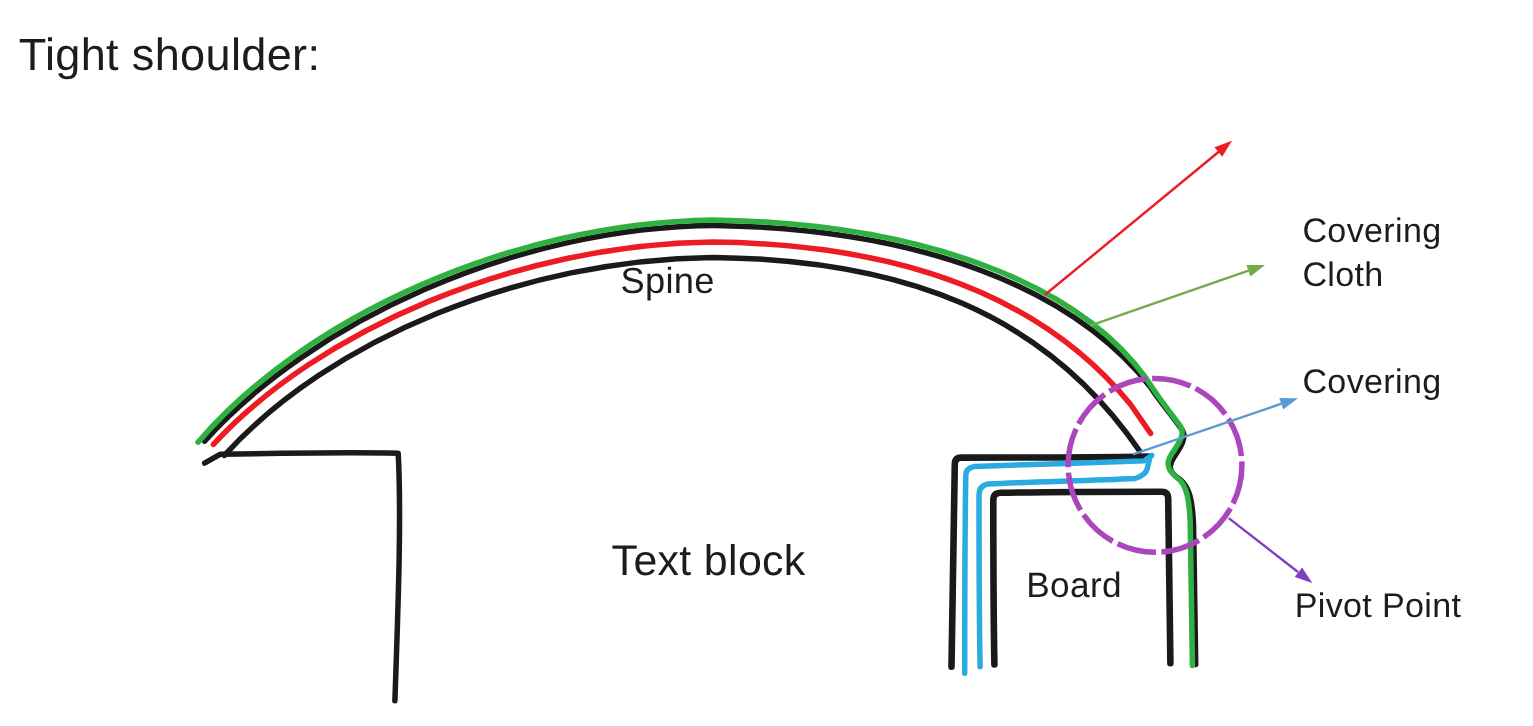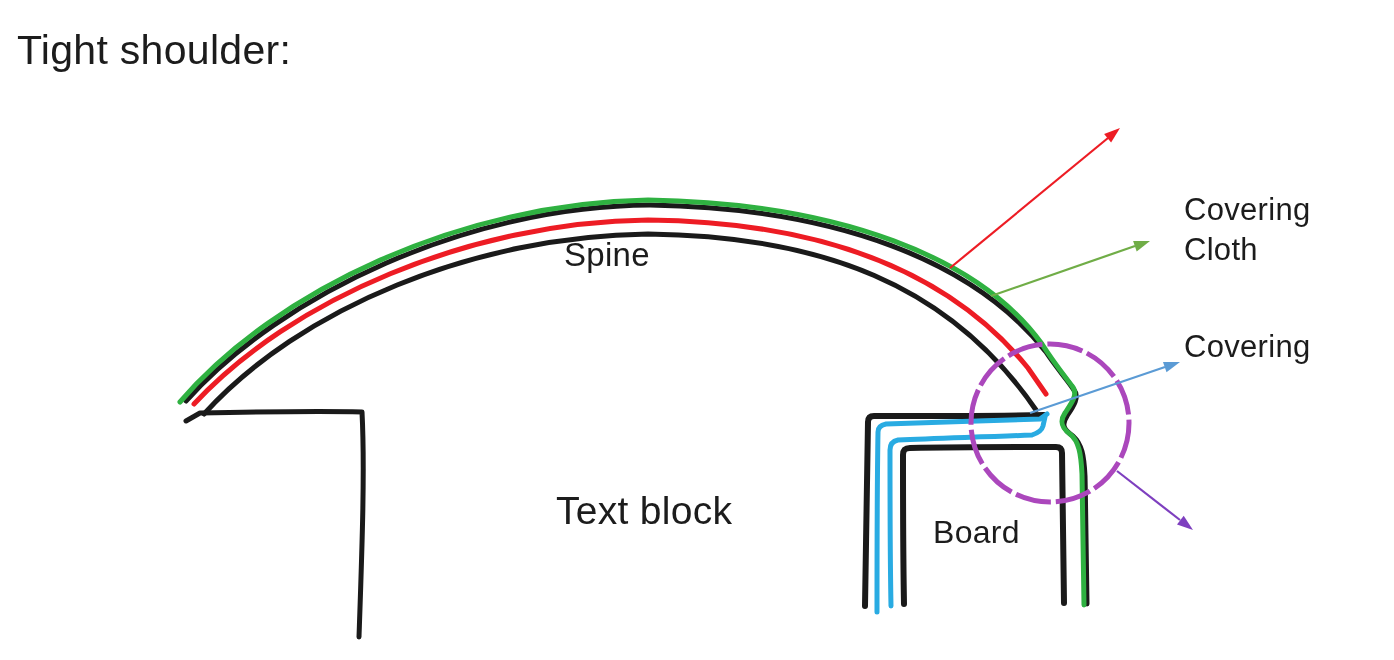--- a/index.html
+++ b/index.html
@@ -81,13 +81,14 @@
   <div class="lbl lbl-textblock">Text block</div>
 
   <div class="lbl lbl-board">Board</div>
 
 
   <div class="lbl lbl-covering">Covering
 Cloth</div>
 
   <div class="lbl lbl-endpapers">Covering</div>
 
+  <div class="lbl lbl-pivot">Pivot Point</div>
 </div>
 
 </body></html>

